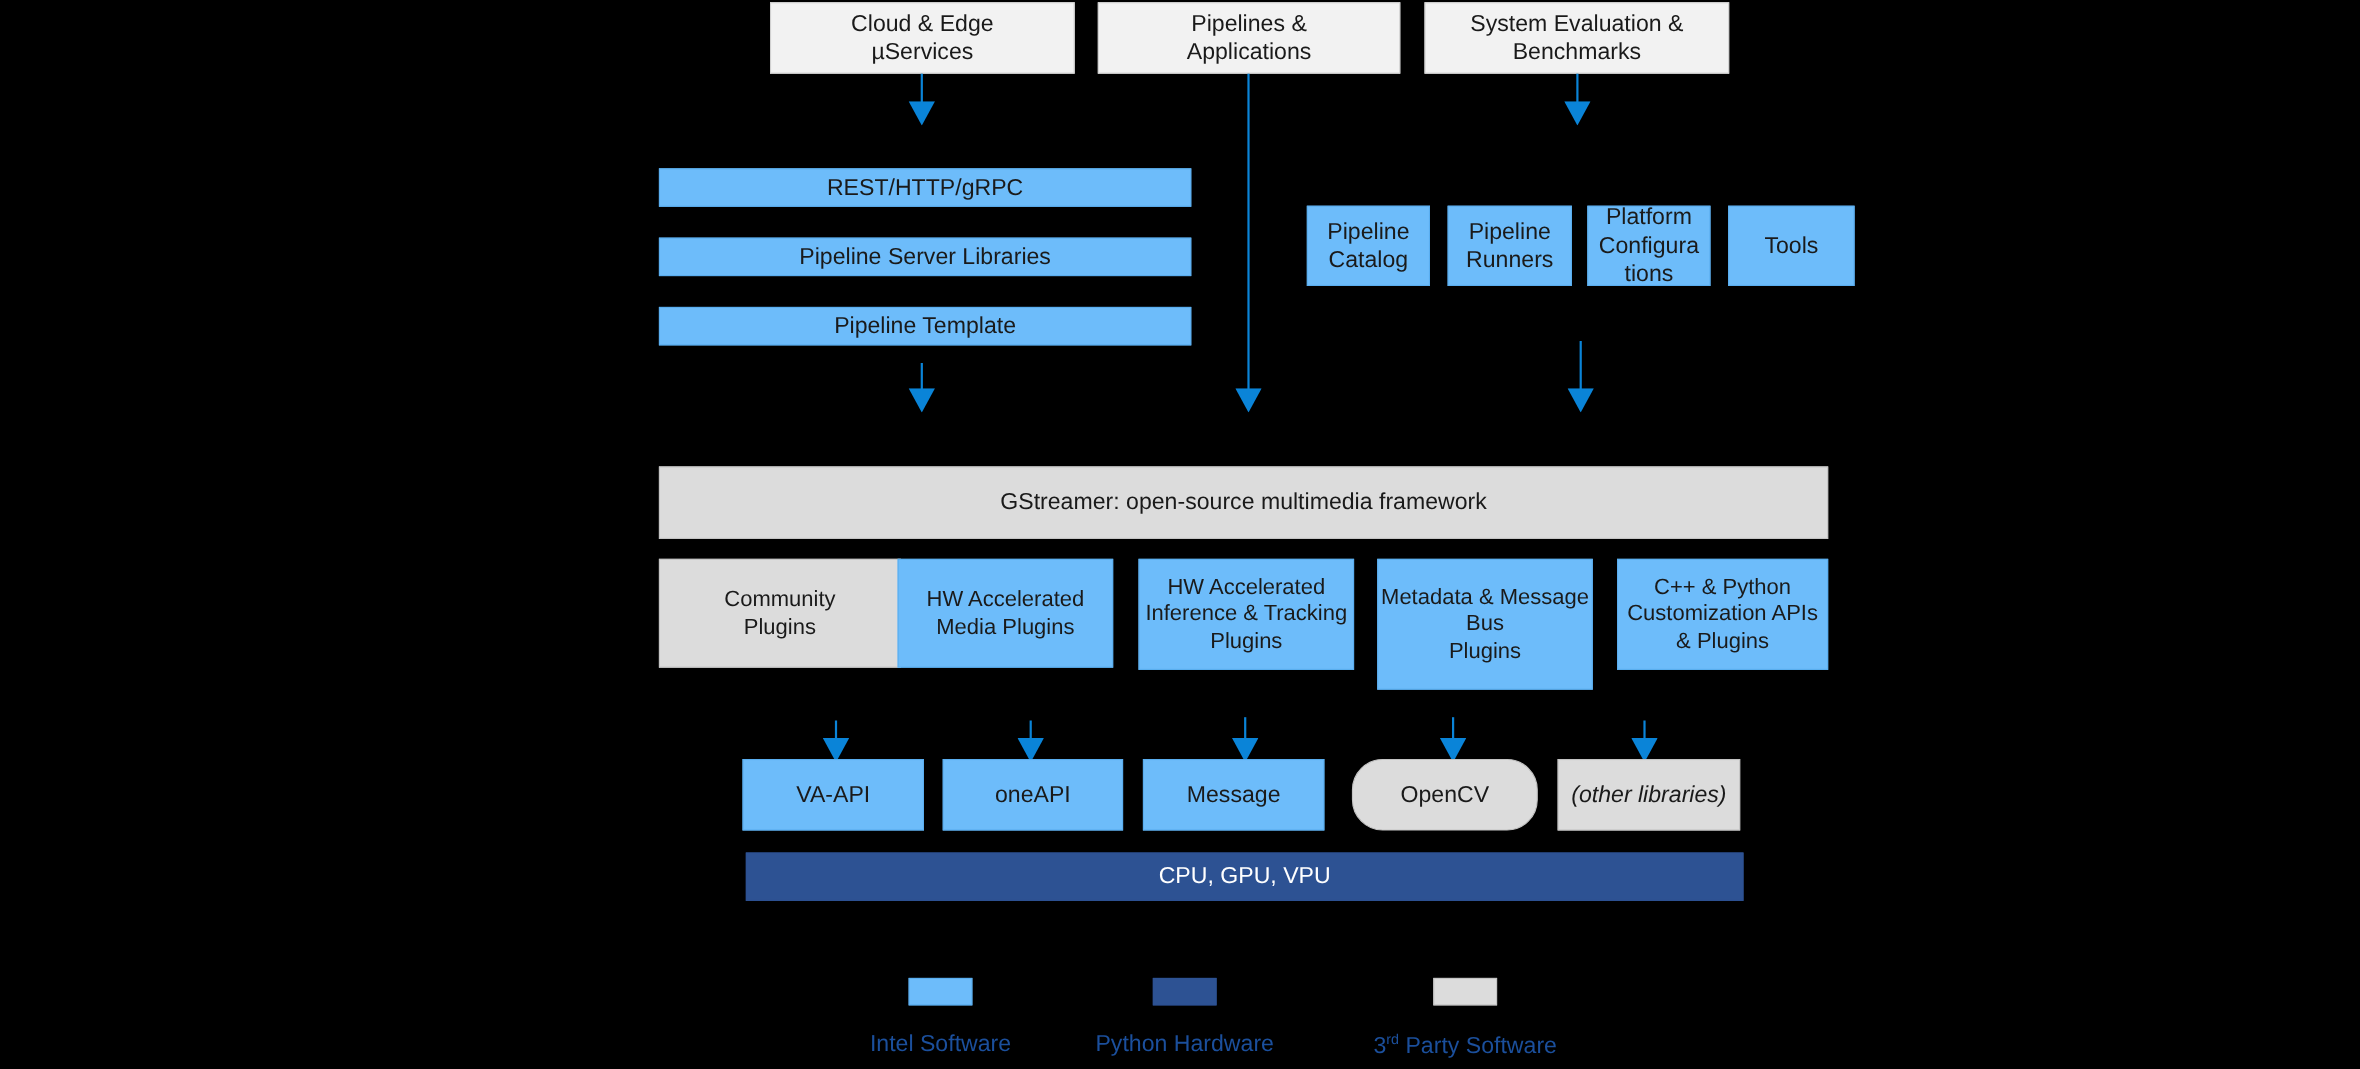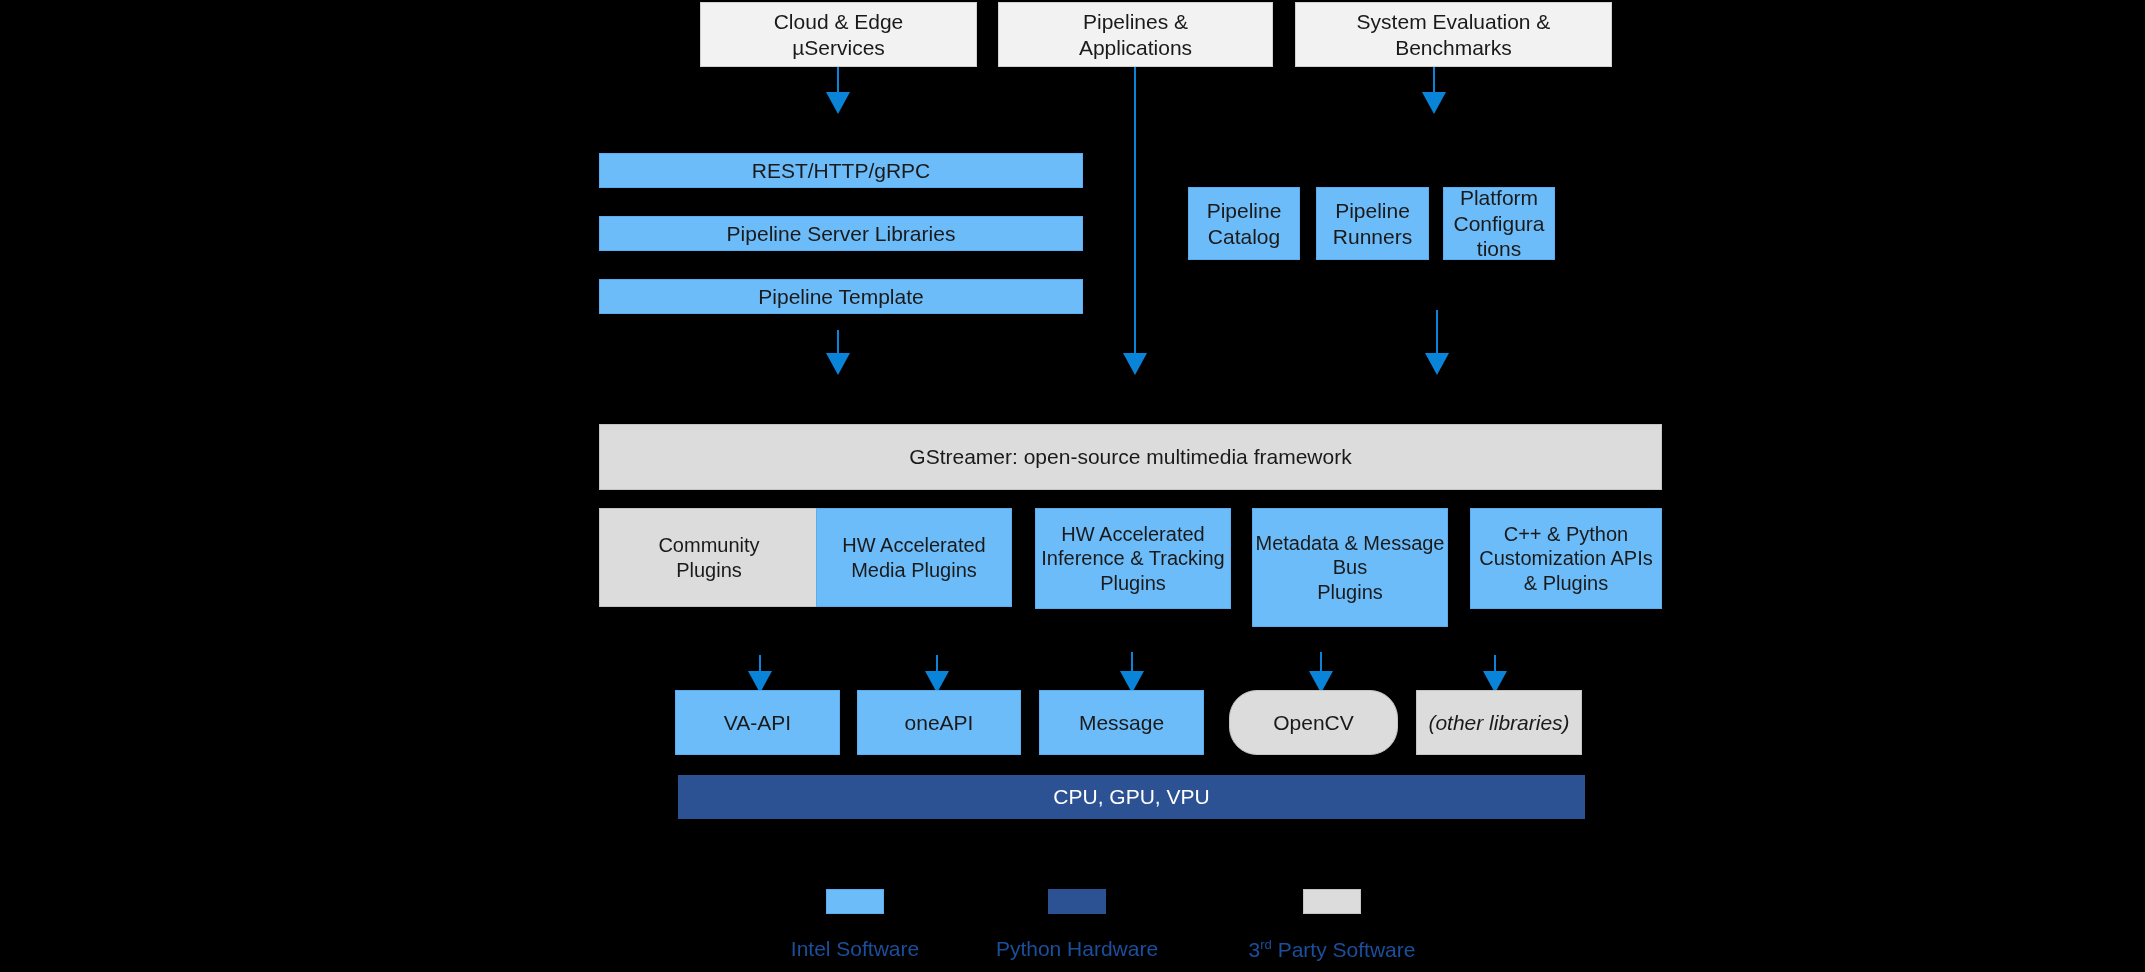--- a/index.html
+++ b/index.html
@@ -71,21 +71,21 @@
 <body>
 
 <div id="canvas">
 
   <div class="box b-grey-top" style="left:700px; top:2px; width:277px; height:65px; font-size:21px;">Cloud &amp; Edge
 µServices</div>
 
   <div class="box b-grey-top" style="left:998px; top:2px; width:275px; height:65px; font-size:21px;">Pipelines &amp;
 Applications</div>
 
-  <div class="box b-grey-top" style="left:1295px; top:2px; width:317px; height:65px; font-size:21px;">System Evaluation &amp;
+  <div class="box b-grey-top" style="left:1295px; top:2px; width:277px; height:65px; font-size:21px;">System Evaluation &amp;
 Benchmarks</div>
 
   <div class="line" style="left:837px; top:67px; width:2px; height:29px;"></div>
   <svg class="arrow" style="left:826px; top:92px;" width="24" height="22" viewBox="0 0 24 22">
     <polygon points="0,0 24,0 12,22" fill="#0a84d8"></polygon>
   </svg>
 
   <div class="line" style="left:1134px; top:67px; width:2px; height:290px;"></div>
   <svg class="arrow" style="left:1123px; top:353px;" width="24" height="22" viewBox="0 0 24 22">
     <polygon points="0,0 24,0 12,22" fill="#0a84d8"></polygon>
@@ -105,20 +105,21 @@
   <div class="box b-blue" style="left:1188px; top:187px; width:112px; height:73px; font-size:21px;">Pipeline
 Catalog</div>
 
   <div class="box b-blue" style="left:1316px; top:187px; width:113px; height:73px; font-size:21px;">Pipeline
 Runners</div>
 
   <div class="box b-blue" style="left:1443px; top:187px; width:112px; height:73px; font-size:21px;">Platform
 Configura
 tions</div>
 
+  <div class="box b-blue" style="left:1571px; top:187px; width:115px; height:73px; font-size:21px;">Tools</div>
 
   <div class="line" style="left:837px; top:330px; width:2px; height:27px;"></div>
   <svg class="arrow" style="left:826px; top:353px;" width="24" height="22" viewBox="0 0 24 22">
     <polygon points="0,0 24,0 12,22" fill="#0a84d8"></polygon>
   </svg>
 
   <div class="line" style="left:1436px; top:310px; width:2px; height:47px;"></div>
   <svg class="arrow" style="left:1425px; top:353px;" width="24" height="22" viewBox="0 0 24 22">
     <polygon points="0,0 24,0 12,22" fill="#0a84d8"></polygon>
   </svg>

